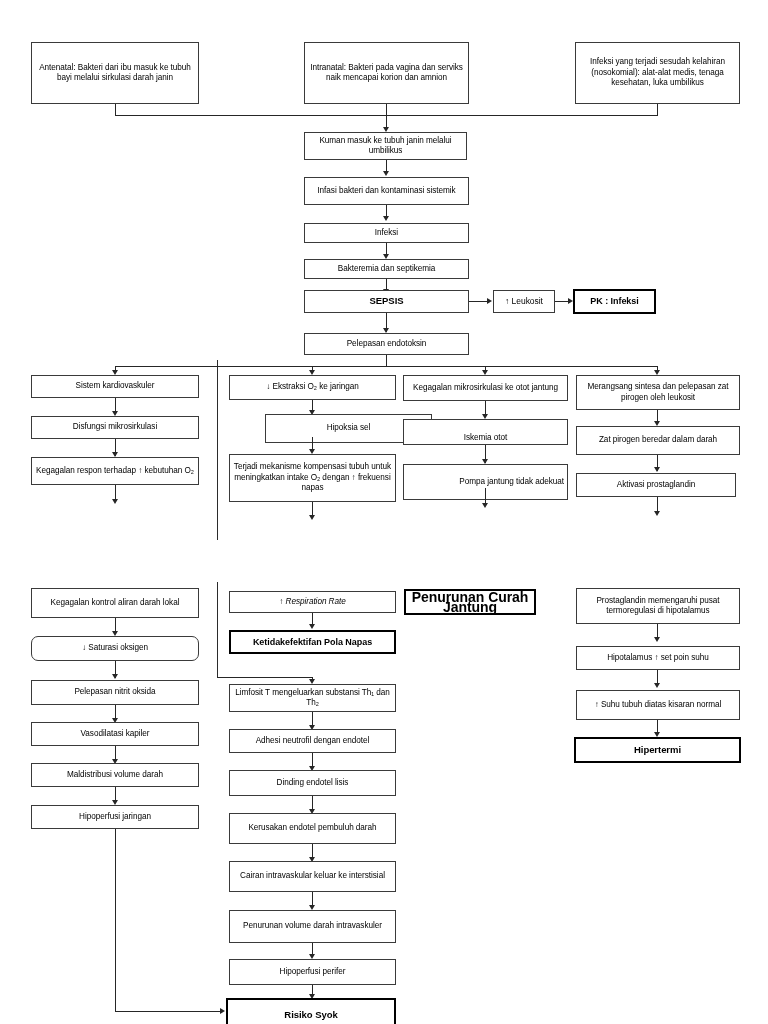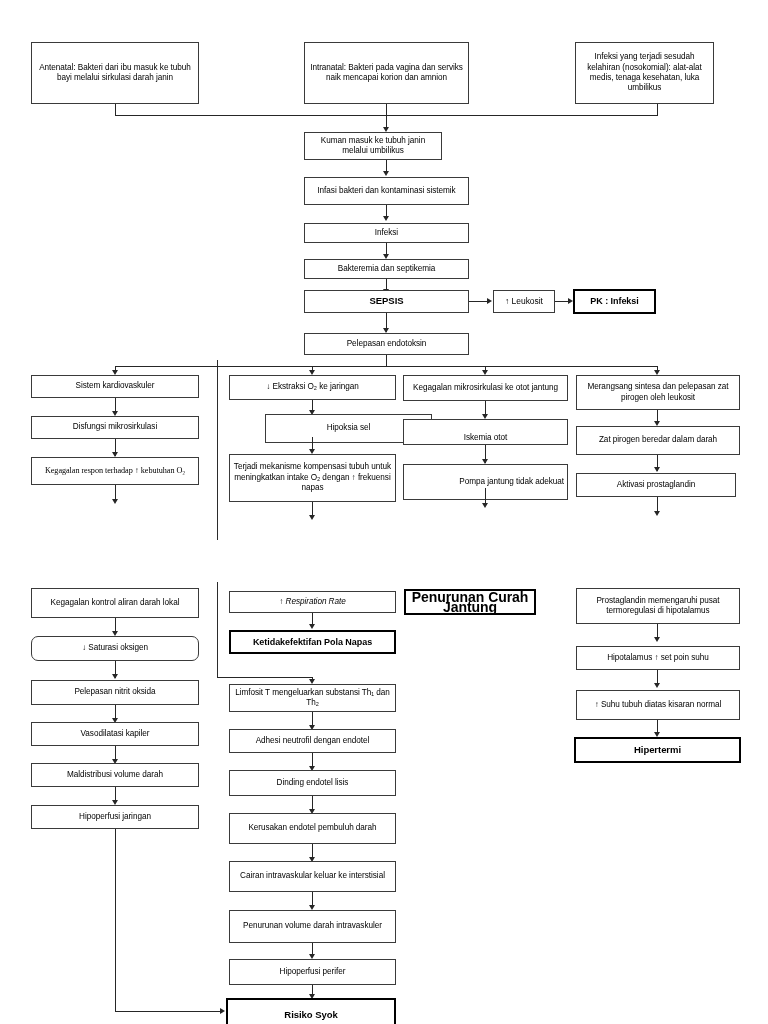--- a/index.html
+++ b/index.html
@@ -68,32 +68,32 @@
 <div id="canvas">
 
   <div class="node" style="left:31px;top:42px;width:168px;height:62px;">
     <span class="txt">Antenatal:
 Bakteri dari ibu masuk ke tubuh bayi melalui sirkulasi darah janin</span>
   </div>
   <div class="node" style="left:304px;top:42px;width:165px;height:62px;">
     <span class="txt">Intranatal:
 Bakteri pada vagina dan serviks naik mencapai korion dan amnion</span>
   </div>
-  <div class="node" style="left:575px;top:42px;width:139px;height:62px;">
+  <div class="node" style="left:575px;top:42px;width:165px;height:62px;">
     <span class="txt">Infeksi yang terjadi sesudah kelahiran (nosokomial): alat-alat medis, tenaga kesehatan, luka umbilikus</span>
   </div>
 
   <div class="ln vl" style="left:115px;top:104px;height:11px;"></div>
   <div class="ln vl" style="left:386px;top:104px;height:11px;"></div>
   <div class="ln vl" style="left:657px;top:104px;height:11px;"></div>
   <div class="ln hl" style="left:115px;top:115px;width:543px;"></div>
   <div class="ln vl" style="left:386px;top:115px;height:14px;"></div>
   <div class="arrow-d" style="left:383px;top:127px;"></div>
 
-  <div class="node" style="left:304px;top:132px;width:138px;height:28px;">
+  <div class="node" style="left:304px;top:132px;width:163px;height:28px;">
     <span class="txt">Kuman masuk ke tubuh janin melalui umbilikus</span>
   </div>
   <div class="ln vl" style="left:386px;top:160px;height:13px;"></div>
   <div class="arrow-d" style="left:383px;top:171px;"></div>
 
   <div class="node" style="left:304px;top:177px;width:165px;height:28px;">
     <span class="txt">Infasi bakteri dan kontaminasi sistemik</span>
   </div>
   <div class="ln vl" style="left:386px;top:205px;height:13px;"></div>
   <div class="arrow-d" style="left:383px;top:216px;"></div>
@@ -147,21 +147,21 @@
   <div class="node" style="left:31px;top:375px;width:168px;height:23px;">
     <span class="txt">Sistem kardiovaskuler</span>
   </div>
   <div class="ln vl" style="left:115px;top:398px;height:16px;"></div>
   <div class="arrow-d" style="left:112px;top:411px;"></div>
   <div class="node" style="left:31px;top:416px;width:168px;height:23px;">
     <span class="txt">Disfungsi mikrosirkulasi</span>
   </div>
   <div class="ln vl" style="left:115px;top:439px;height:17px;"></div>
   <div class="arrow-d" style="left:112px;top:452px;"></div>
-  <div class="node" style="left:31px;top:457px;width:168px;height:28px;font-family:Liberation Serif, serif;">
+  <div class="node" style="left:31px;top:457px;width:168px;height:28px;">
     <span class="txt">Kegagalan respon terhadap ↑ kebutuhan O₂</span>
   </div>
   <div class="ln vl" style="left:115px;top:485px;height:17px;"></div>
   <div class="arrow-d" style="left:112px;top:499px;"></div>
 
   <div class="node" style="left:229px;top:375px;width:167px;height:25px;">
     <span class="txt">↓ Ekstraksi O₂ ke jaringan</span>
   </div>
   <div class="ln vl" style="left:312px;top:400px;height:13px;"></div>
   <div class="arrow-d" style="left:309px;top:410px;"></div>

